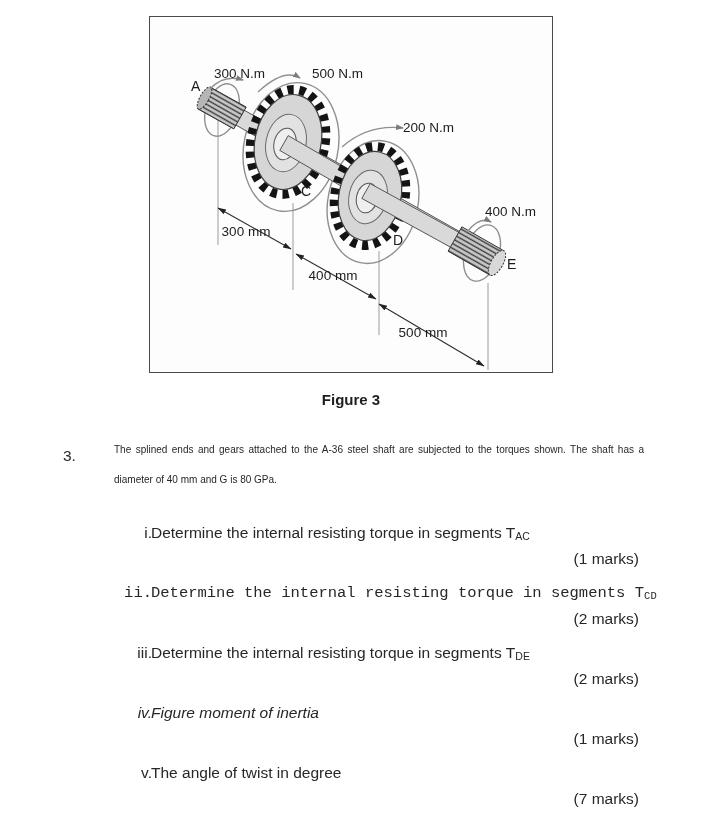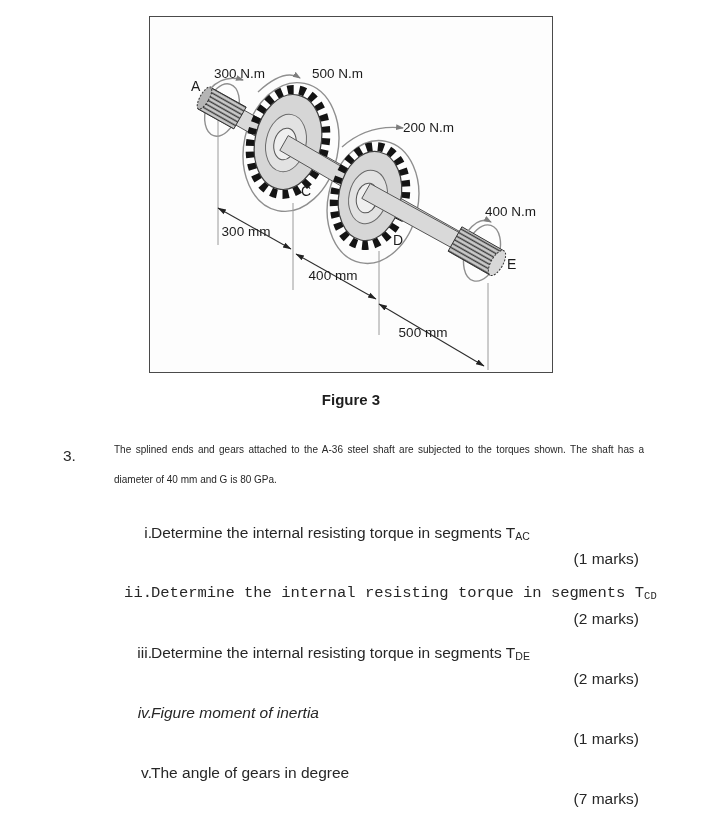--- a/index.html
+++ b/index.html
@@ -144,14 +144,14 @@
 
 <div class="abs item-numeral r3">iii.</div>
 <div class="abs item-label r3"><span>Determine the internal resisting torque in segments T</span><sub>DE</sub></div>
 <div class="abs marks r3m">(2 marks)</div>
 
 <div class="abs item-numeral r4">iv.</div>
 <div class="abs item-label r4"><span>Figure moment of inertia</span><sub></sub></div>
 <div class="abs marks r4m">(1 marks)</div>
 
 <div class="abs item-numeral r5">v.</div>
-<div class="abs item-label r5"><span>The angle of gears in degree</span><sub></sub></div>
+<div class="abs item-label r5"><span>The angle of twist in degree</span><sub></sub></div>
 <div class="abs marks r5m">(7 marks)</div>
 
 </body></html>

